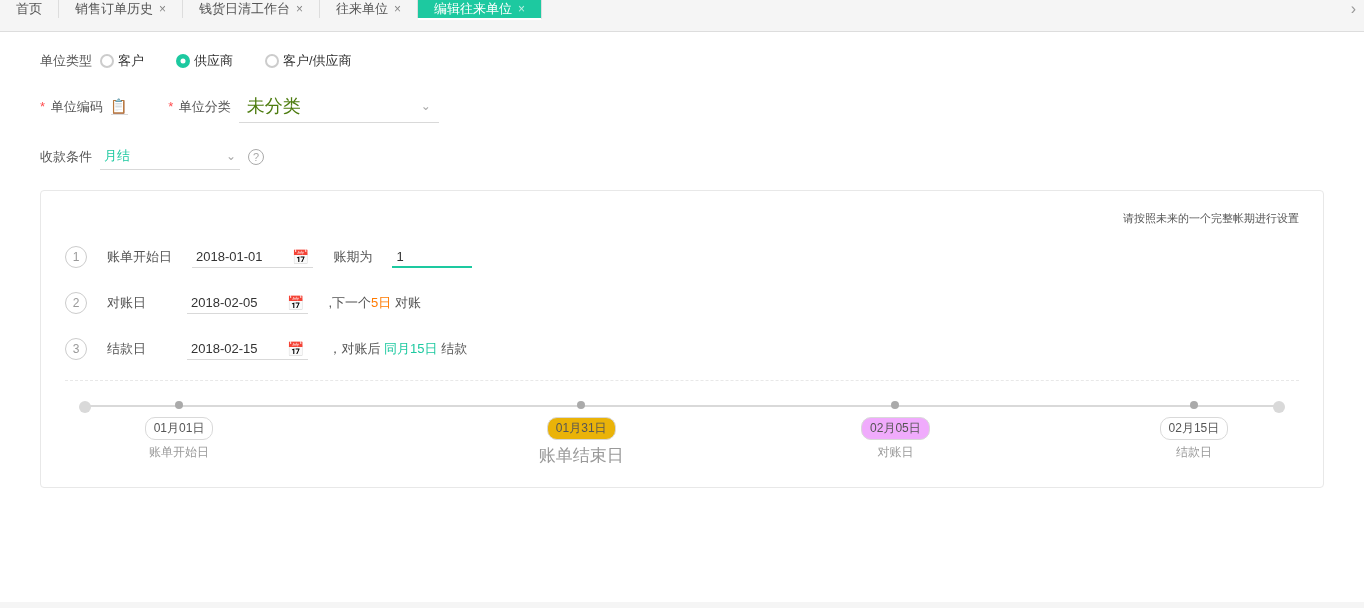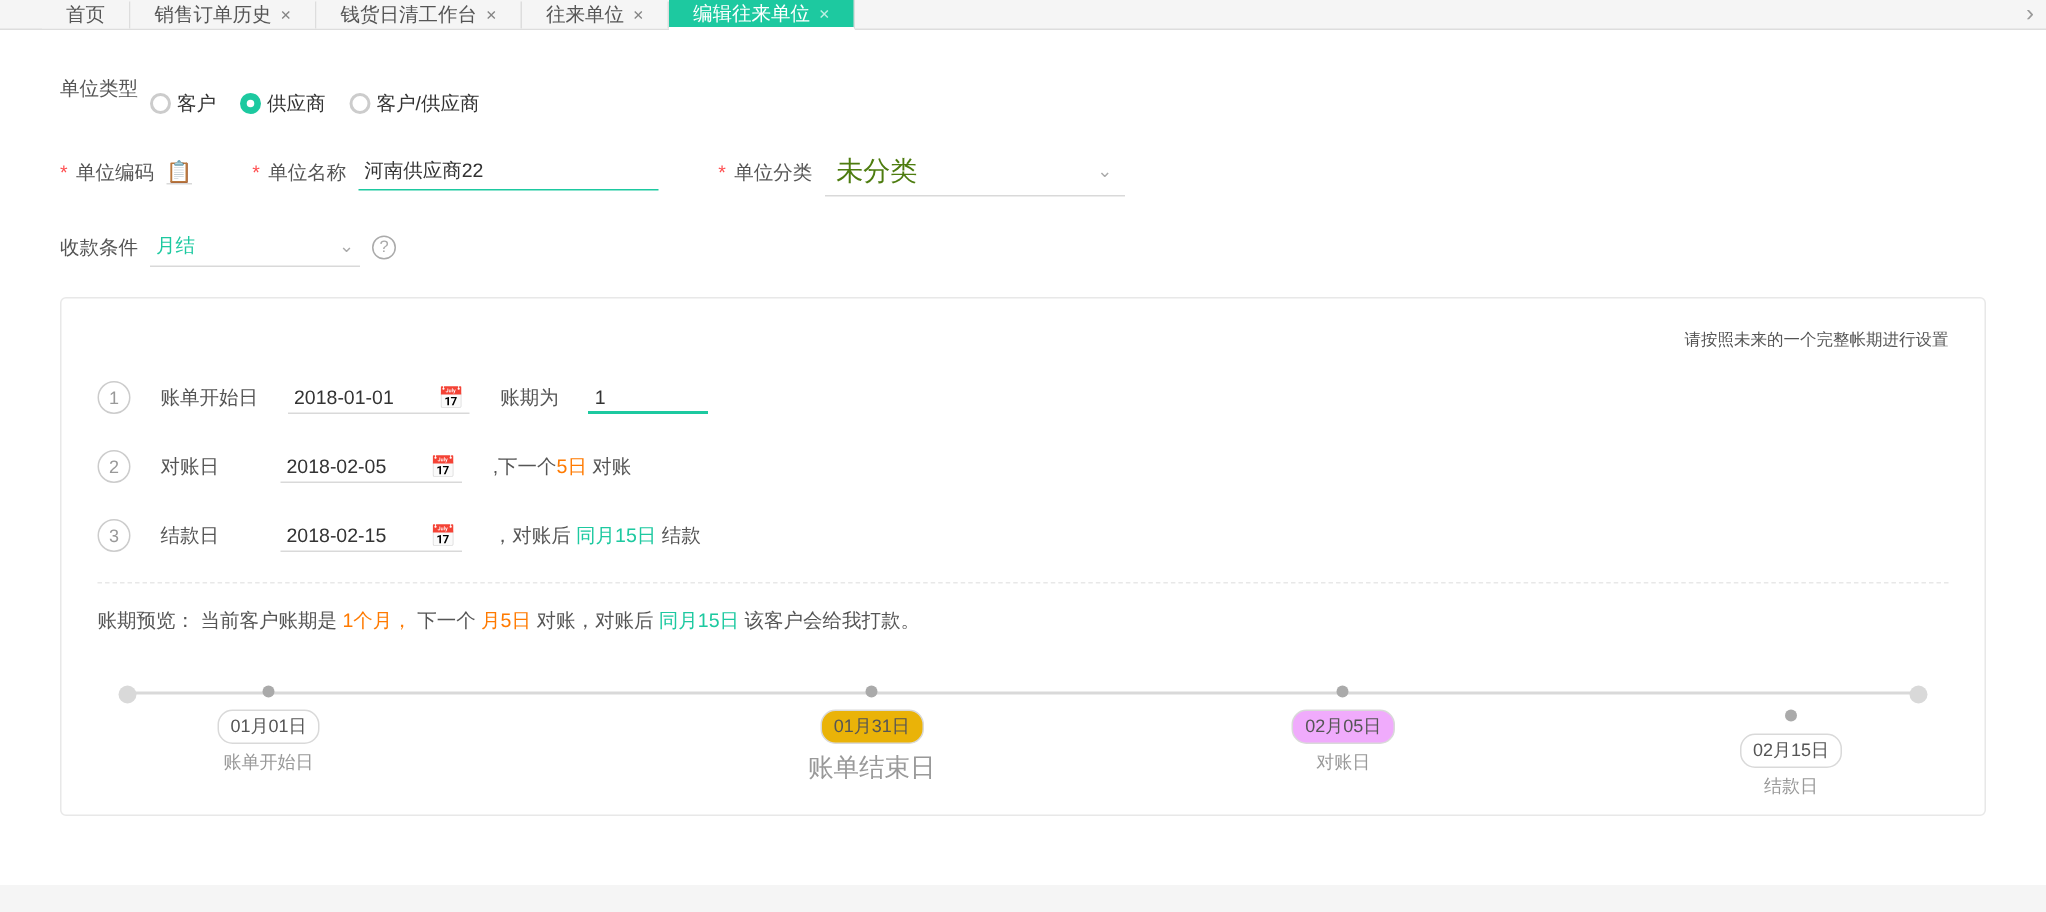--- a/index.html
+++ b/index.html
@@ -1,25 +1,24 @@
 <!DOCTYPE html>
 <html><head>
   <meta charset="utf-8">
   <style>
     * { box-sizing: border-box; margin: 0; padding: 0; }
     body { font-family: 'Microsoft YaHei', Arial, sans-serif; font-size: 13px; color: #333; background: #f5f5f5; }
 
     
     .tab-bar {
       display: flex;
-      align-items: flex-end;
+      align-items: flex-start;
       background: #f5f5f5;
       border-bottom: 1px solid #ddd;
-      height: 20px;
-      padding-left: 28px;
+      height: 32px;
     }
     .tab {
       display: flex;
       align-items: center;
       padding: 0 16px;
       cursor: pointer;
       font-size: 13px;
       color: #555;
       border-right: 1px solid #ddd;
       gap: 6px;
@@ -80,22 +79,21 @@
     }
     .required-star {
       color: #ff4d4f;
       margin-right: 2px;
     }
 
     
     .radio-group {
       display: flex;
       align-items: flex-end;
-      gap: 16px;
-      margin-top: 20px;
+      gap: 32px;
     }
     .radio-item {
       display: flex;
       align-items: center;
       gap: 4px;
       cursor: pointer;
     }
     .radio-circle {
       width: 14px;
       height: 14px;
@@ -350,27 +348,20 @@
     <div class="form-field">
       <span class="form-label">
         <span class="required-star">*</span>
         <span>单位编码</span>
       </span>
       <div class="input-with-icon">
         <span class="input-icon">📋</span>
       </div>
     </div>
 
-    <div class="form-field">
-      <span class="form-label">
-        <span class="required-star">*</span>
-        <span>单位名称</span>
-      </span>
-      <input class="form-input" type="text" value="河南供应商22" style="width: 200px; border-bottom: 1px solid rgb(29, 201, 160);">
-    </div>
 
     <div class="form-field">
       <span class="form-label">
         <span class="required-star">*</span>
         <span>单位分类</span>
       </span>
       <div class="category-select">
         <span class="category-val">未分类</span>
         <span class="select-arrow">⌄</span>
       </div>
@@ -420,30 +411,20 @@
       <div class="step-date-input">
         <input type="text" value="2018-02-15" style="">
         <span class="calendar-icon">📅</span>
       </div>
       <span class="step-desc">
         ，对账后 <span class="highlight-teal">同月15日</span> 结款
       </span>
     </div>
 
     <div class="preview-section" style="margin-top:20px;">
-      <div class="preview-text">
-        <span>账期预览：</span>
-        <span>当前客户账期是</span>
-        <span class="highlight-orange">1个月，</span>
-        <span>下一个</span>
-        <span class="highlight-orange">月5日</span>
-        <span>对账，对账后</span>
-        <span class="highlight-teal">同月15日</span>
-        <span>该客户会给我打款。</span>
-      </div>
 
       <div style="position: relative; margin: 0 20px; height: 70px;">
         <div style="position: absolute; top: 8px; left: 0; right: 0; height: 2px; background: #d9d9d9;"></div>
         <div style="position: absolute; top: 4px; left: -6px; width: 12px; height: 12px; border-radius: 50%; background: #d9d9d9;"></div>
         <div style="position: absolute; top: 4px; right: -6px; width: 12px; height: 12px; border-radius: 50%; background: #d9d9d9;"></div>
 
         <div style="position:absolute; top:0; left:5%; display:flex; flex-direction:column; align-items:center;">
           <div style="width:8px;height:8px;border-radius:50%;background:#aaa;margin-top:4px;"></div>
           <div style="margin-top:8px;border:1px solid #d9d9d9;border-radius:10px;padding:2px 8px;font-size:12px;color:#555;background:#fff;white-space:nowrap;">01月01日</div>
           <div style="margin-top:4px;font-size:12px;color:#999;white-space:nowrap;">账单开始日</div>
@@ -454,21 +435,21 @@
           <div style="margin-top:8px;border:1px solid #d9d9d9;border-radius:10px;padding:2px 8px;font-size:12px;color:#555;background:#eab308;white-space:nowrap;">01月31日</div>
           <div style="margin-top:4px;font-size:17px;color:#999;white-space:nowrap;">账单结束日</div>
         </div>
 
         <div style="position:absolute; top:0; left:65%; display:flex; flex-direction:column; align-items:center;">
           <div style="width:8px;height:8px;border-radius:50%;background:#aaa;margin-top:4px;"></div>
           <div style="margin-top:8px;border:1px solid #d9d9d9;border-radius:10px;padding:2px 8px;font-size:12px;color:#555;background:#f0abfc;white-space:nowrap;">02月05日</div>
           <div style="margin-top:4px;font-size:12px;color:#999;white-space:nowrap;">对账日</div>
         </div>
 
-        <div style="position:absolute; top:16px; left:90%; display:flex; flex-direction:column; align-items:center;text-align:center;">
+        <div style="position:absolute; top:0; left:90%; display:flex; flex-direction:column; align-items:center;text-align:center;">
           <div style="width:8px;height:8px;border-radius:50%;background:#aaa;margin-top:4px;"></div>
           <div style="margin-top:8px;border:1px solid #d9d9d9;border-radius:10px;padding:2px 8px;font-size:12px;color:#555;background:#fff;white-space:nowrap;">02月15日</div>
           <div style="margin-top:4px;font-size:12px;color:#999;white-space:nowrap;">结款日</div>
         </div>
       </div>
     </div>
   </div>
 
 </div>
 

